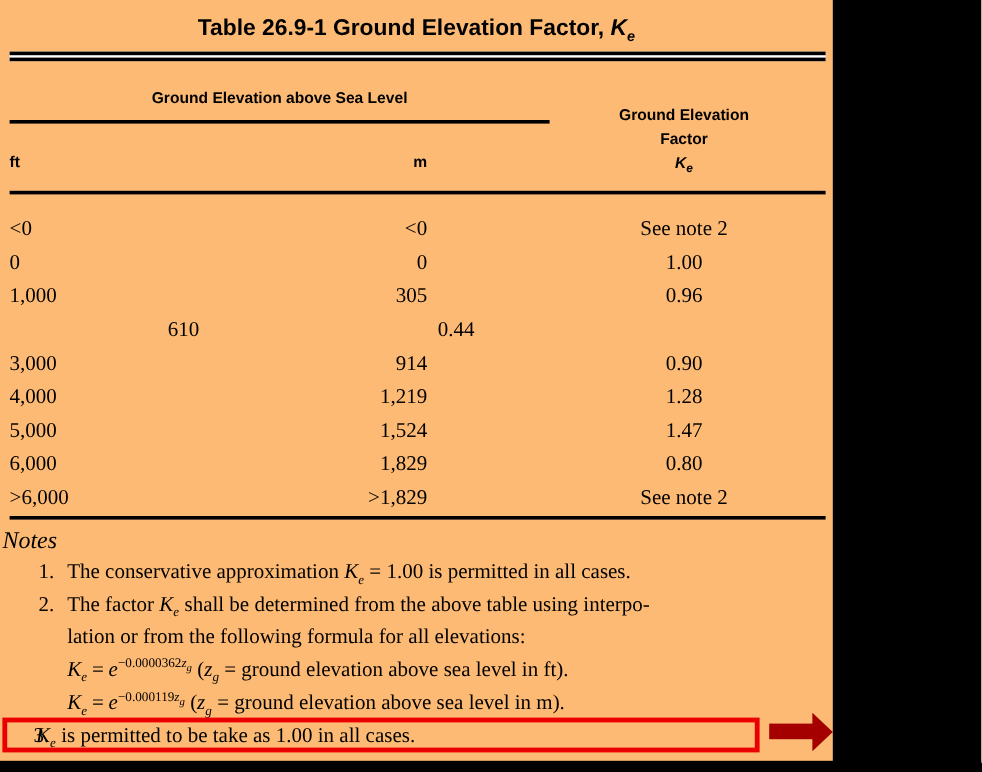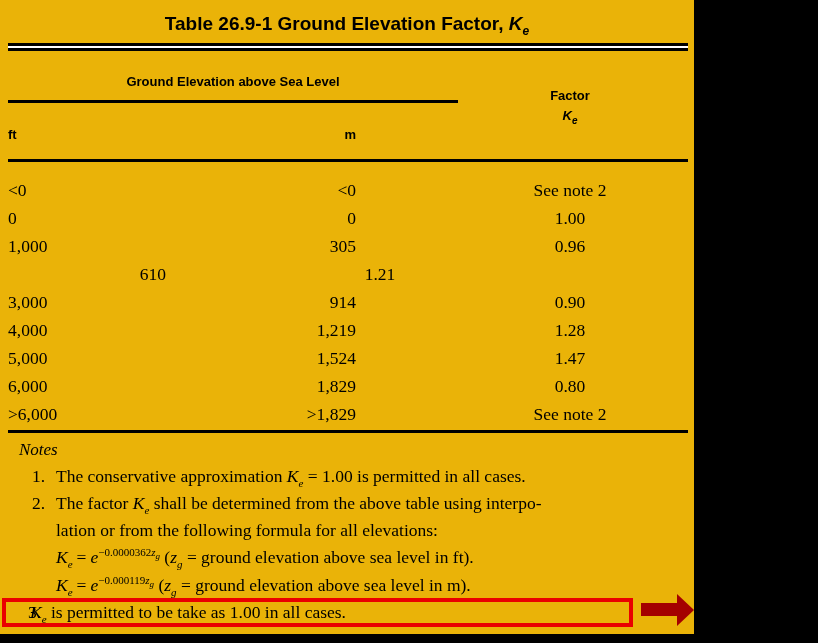--- a/index.html
+++ b/index.html
@@ -1,16 +1,16 @@
 <!DOCTYPE html>
 <html><head>
 <meta charset="utf-8">
 <style>
   html,body{margin:0;padding:0;background:#fff;}
-  .page{position:relative;width:818px;height:643px;background:#eab308;overflow:hidden;
+  .page{position:relative;width:818px;height:643px;background:#fdba74;overflow:hidden;
         font-family:"Liberation Serif",serif;color:#000;}
   
   .bar-right{position:absolute;left:694px;top:0;width:124px;height:643px;background:#000;}
   .bar-bottom{position:absolute;left:0;top:634px;width:818px;height:9px;background:#000;}
   
   .title{position:absolute;top:13px;left:0;width:694px;text-align:center;
          font-family:"Liberation Sans",sans-serif;font-weight:bold;font-size:19px;}
   .title i{font-style:italic;}
   .title sub{font-size:12px;font-style:italic;}
   
@@ -28,21 +28,21 @@
   .factor-header sub{font-size:10px;font-style:italic;}
   .col-ft{position:absolute;top:127px;left:8px;}
   .col-m{position:absolute;top:127px;left:8px;width:348px;text-align:right;}
   
   .rows{position:absolute;top:176px;left:8px;width:687px;font-size:17.5px;}
   .row{display:flex;height:28px;line-height:28px;}
   .c-ft{flex:0 0 190px;text-align:left;}
   .c-m{flex:0 0 158px;text-align:right;}
   .c-ke{flex:0 0 250px;margin-left:89px;text-align:center;}
   
-  .notes-heading{position:absolute;top:440px;left:19px;font-style:italic;font-size:17px;}
+  .notes-heading{position:absolute;top:440px;left:2px;font-style:italic;font-size:20px;}
   .note-line{position:absolute;left:0;width:690px;font-size:17.5px;line-height:22px;}
   .note-num{position:absolute;left:32px;}
   .note-text{display:block;margin-left:56px;}
   .note-line i, .red-box i{font-style:italic;}
   .isub{font-size:11px;font-style:italic;}
   .sup{font-size:11px;vertical-align:super;line-height:0;}
   .sup .isub2{font-size:9px;font-style:italic;}
   .sp{margin:0 4px;}
   
   .red-box{position:absolute;top:598px;left:2px;width:623px;height:21px;
@@ -63,20 +63,21 @@
   <div class="bar-bottom"></div>
 
   <div class="title"><span>Table 26.9-1 Ground Elevation Factor, </span><i>K</i><sub>e</sub></div>
 
   <div class="double-rule"></div>
 
   <div class="group-header sans-b">Ground Elevation above Sea Level</div>
   <div class="rule group-rule"></div>
 
   <div class="factor-header sans-b">
+    <div>Ground Elevation</div>
     <div>Factor</div>
     <div><i>K</i><sub>e</sub></div>
   </div>
 
   <div class="col-ft sans-b">ft</div>
   <div class="col-m sans-b">m</div>
 
   <div class="rule header-rule"></div>
 
   <div class="rows">
@@ -90,21 +91,21 @@
         <span class="c-m">0</span>
         <span class="c-ke">1.00</span>
       </div>
     <div class="row">
         <span class="c-ft">1,000</span>
         <span class="c-m">305</span>
         <span class="c-ke">0.96</span>
       </div>
     <div class="row">
         <span class="c-m">610</span>
-        <span class="c-ke">1.21</span>
+        <span class="c-ke">0.44</span>
       </div>
     <div class="row">
         <span class="c-ft">3,000</span>
         <span class="c-m">914</span>
         <span class="c-ke">0.90</span>
       </div>
     <div class="row">
         <span class="c-ft">4,000</span>
         <span class="c-m">1,219</span>
         <span class="c-ke">1.28</span>

